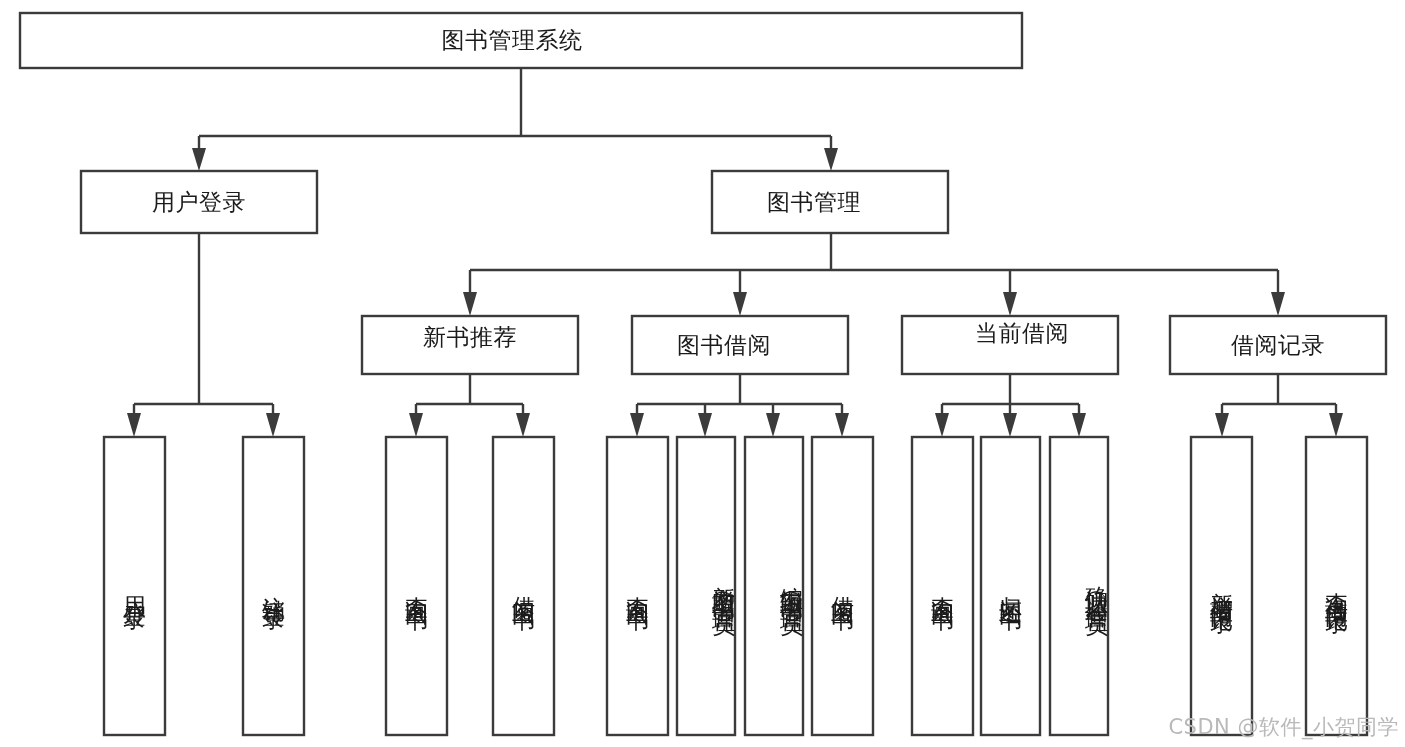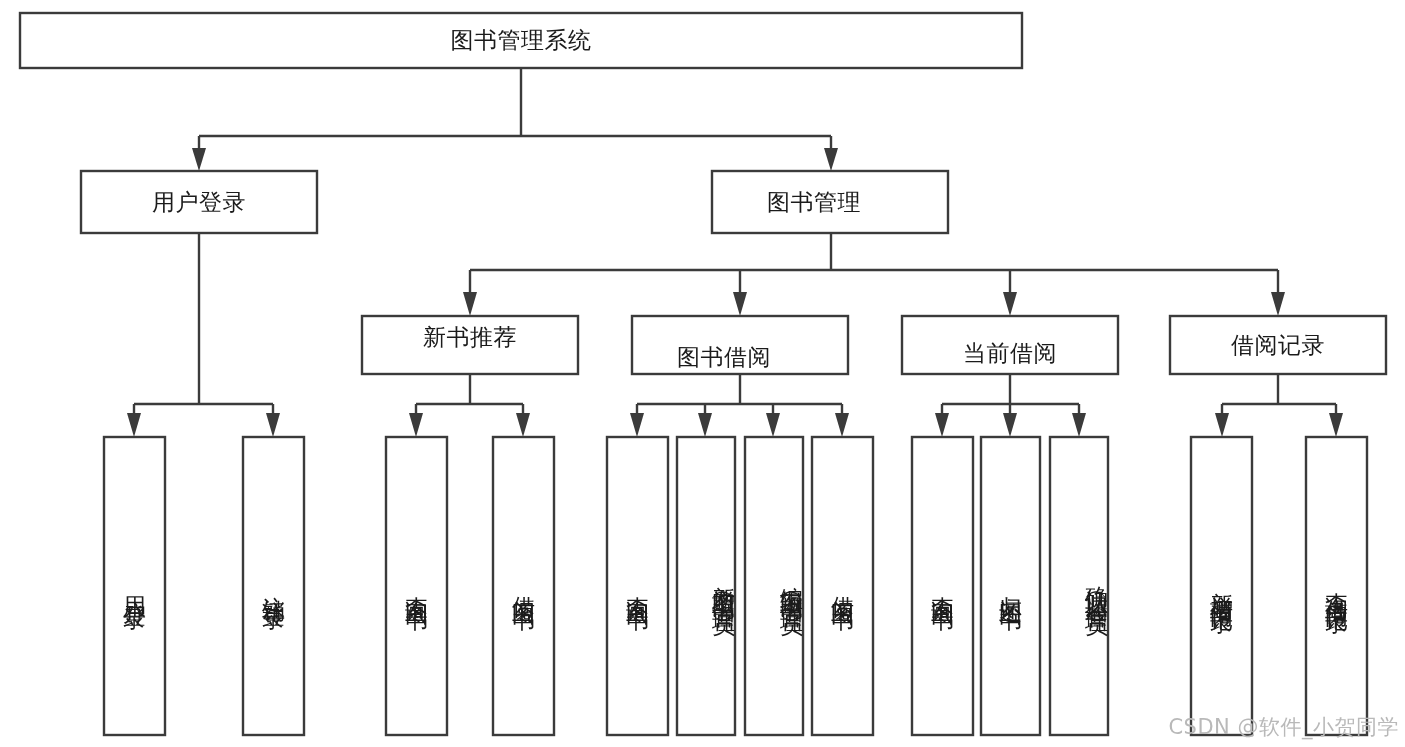--- a/index.html
+++ b/index.html
@@ -186,28 +186,28 @@
     <rect class="node-box" x="812" y="437" width="61" height="298"></rect>
 
     <rect class="node-box" x="912" y="437" width="61" height="298"></rect>
     <rect class="node-box" x="981" y="437" width="59" height="298"></rect>
     <rect class="node-box" x="1050" y="437" width="58" height="298"></rect>
 
     <rect class="node-box" x="1191" y="437" width="61" height="298"></rect>
     <rect class="node-box" x="1306" y="437" width="61" height="298"></rect>
   </svg>
 
-  <div class="node-label horizontal" style="left:20px; top:13px; width:1002px; height:55px;">图书管理系统</div>
+  <div class="node-label horizontal" style="left:11px; top:13px; width:1002px; height:55px;">图书管理系统</div>
 
   <div class="node-label horizontal" style="left:81px; top:171px; width:236px; height:62px;">用户登录</div>
   <div class="node-label horizontal" style="left:696px; top:171px; width:236px; height:62px;">图书管理</div>
 
   <div class="node-label horizontal" style="left:362px; top:308px; width:216px; height:58px;">新书推荐</div>
-  <div class="node-label horizontal" style="left:632px; top:328px; width:184px; height:58px;border-radius:24px;">图书借阅</div>
-  <div class="node-label horizontal" style="left:902px; top:324px; width:216px; height:58px;">当前借阅</div>
+  <div class="node-label horizontal" style="left:632px; top:316px; width:184px; height:58px;border-radius:24px;">图书借阅</div>
+  <div class="node-label horizontal" style="left:902px; top:304px; width:216px; height:58px;padding-left:12px;">当前借阅</div>
   <div class="node-label horizontal" style="left:1170px; top:316px; width:216px; height:58px;">借阅记录</div>
 
   <div class="node-label vertical" style="left:104px; top:437px; width:61px; height:298px;">用户登录</div>
   <div class="node-label vertical" style="left:243px; top:437px; width:61px; height:298px;">注销登录</div>
 
   <div class="node-label vertical" style="left:386px; top:437px; width:61px; height:298px;">查询图书</div>
   <div class="node-label vertical" style="left:493px; top:437px; width:61px; height:298px;">借阅图书</div>
 
   <div class="node-label vertical" style="left:607px; top:437px; width:61px; height:298px;">查询图书</div>
   <div class="node-label vertical" style="left:677px; top:437px; width:58px; height:298px; align-items:flex-start;">新增图书（管理员）</div>

